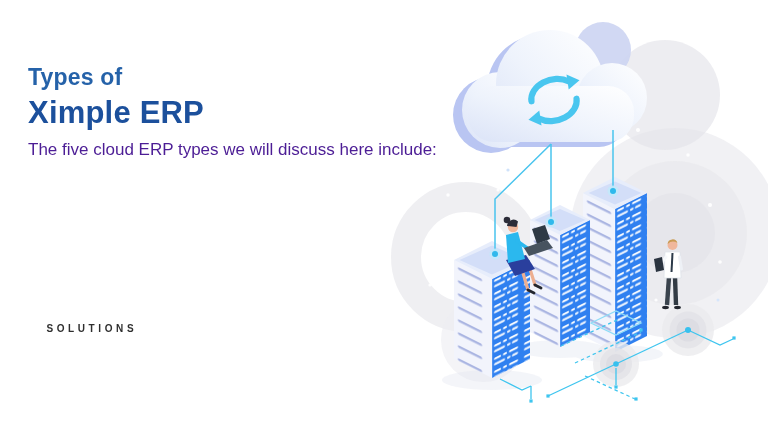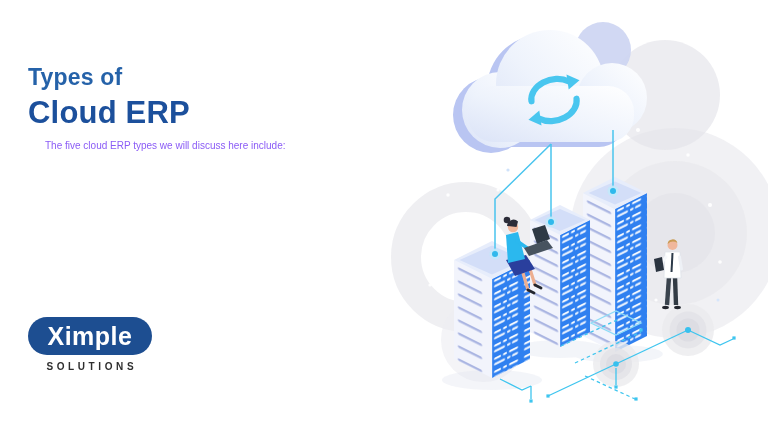--- a/index.html
+++ b/index.html
@@ -1,46 +1,45 @@
 <!DOCTYPE html>
 <html><head>
 <meta charset="utf-8">
 <style>
   html,body{margin:0;padding:0;background:#fff;}
   body{font-family:"Liberation Sans",sans-serif;}
   .slide{position:relative;width:768px;height:432px;background:#ffffff;overflow:hidden;}
   .title-block{position:absolute;left:28px;top:64px;}
   .title-line1{font-size:23px;font-weight:600;color:#2562a9;letter-spacing:.2px;}
   .title-line2{font-size:31px;font-weight:800;color:#1c509c;letter-spacing:.2px;margin-top:4px;}
-  .intro{position:absolute;left:45px;top:140px;font-size:10px;color:#8b5cf6;}
+  .intro{position:absolute;left:28px;top:140px;font-size:17px;color:#4c1d95;}
   .erp-list{position:absolute;left:28px;top:179px;font-size:13.5px;color:#6d6d6d;}
   .erp-list .li{margin-bottom:11.5px;}
   .logo{position:absolute;left:28px;top:317px;}
   .logo-pill{width:124px;height:38px;background:#1d4e91;border-radius:19px;display:flex;
              align-items:center;justify-content:center;color:#ffffff;font-size:25px;
              font-weight:700;letter-spacing:.5px;}
   .logo-tagline{width:124px;text-align:center;margin-top:6px;font-size:10px;font-weight:700;
                 letter-spacing:3.6px;text-indent:3.6px;color:#2e2e2e;}
   .illustration{position:absolute;right:0;top:0;width:380px;height:432px;}
 </style>
 </head>
 <body>
 
 <div class="slide">
 
   <div class="title-block">
     <div class="title-line1">Types of</div>
-    <div class="title-line2">Cloud ERP</div>
+    <div class="title-line2">Ximple ERP</div>
   </div>
 
   <div class="intro">The five cloud ERP types we will discuss here include:</div>
 
 
   <div class="logo">
-    <div class="logo-pill">Ximple</div>
     <div class="logo-tagline">SOLUTIONS</div>
   </div>
 
   <svg class="illustration" width="380" height="432" viewBox="0 0 380 432" xmlns="http://www.w3.org/2000/svg">
     <defs>
       <linearGradient id="cloudg" x1="0" y1="1" x2="1" y2="0">
         <stop offset="0" stop-color="#dbe3f7"></stop>
         <stop offset="0.45" stop-color="#eef3fc"></stop>
         <stop offset="1" stop-color="#ffffff"></stop>
       </linearGradient>

